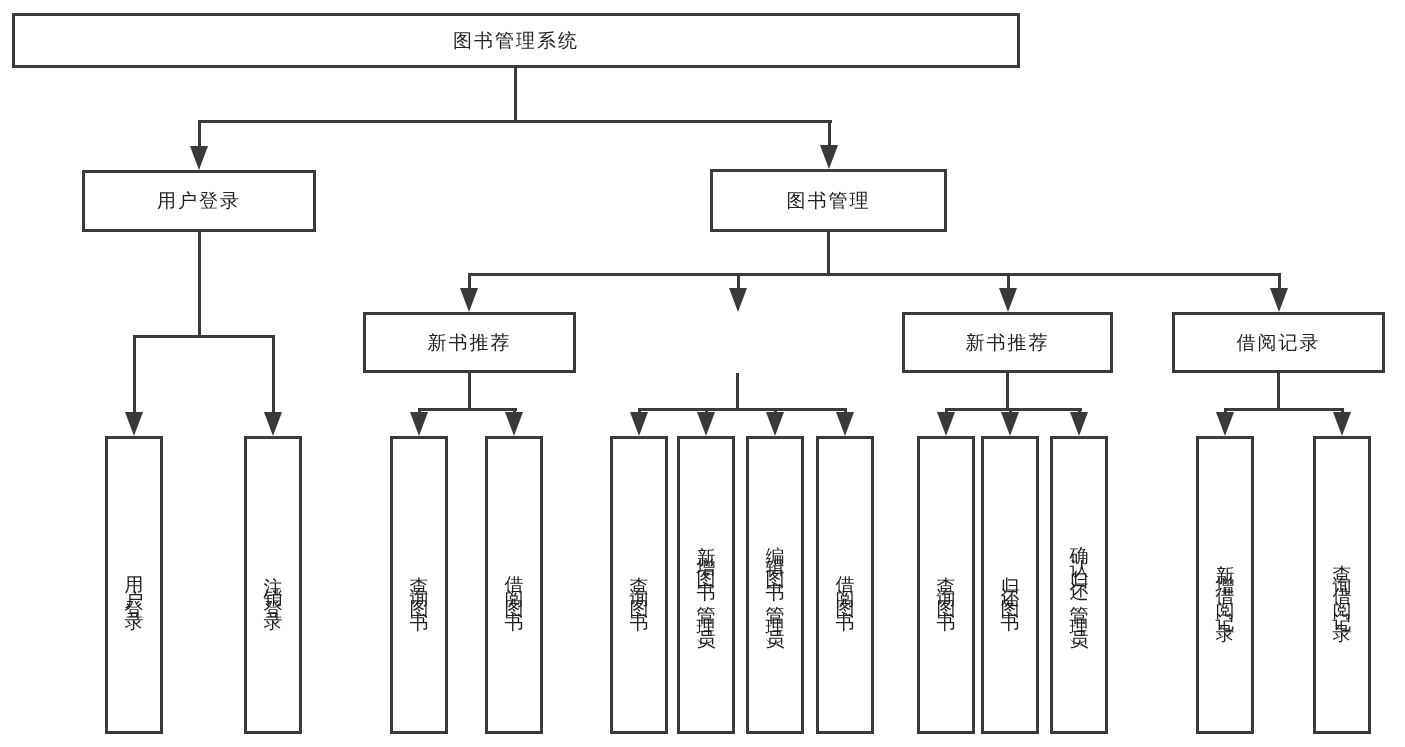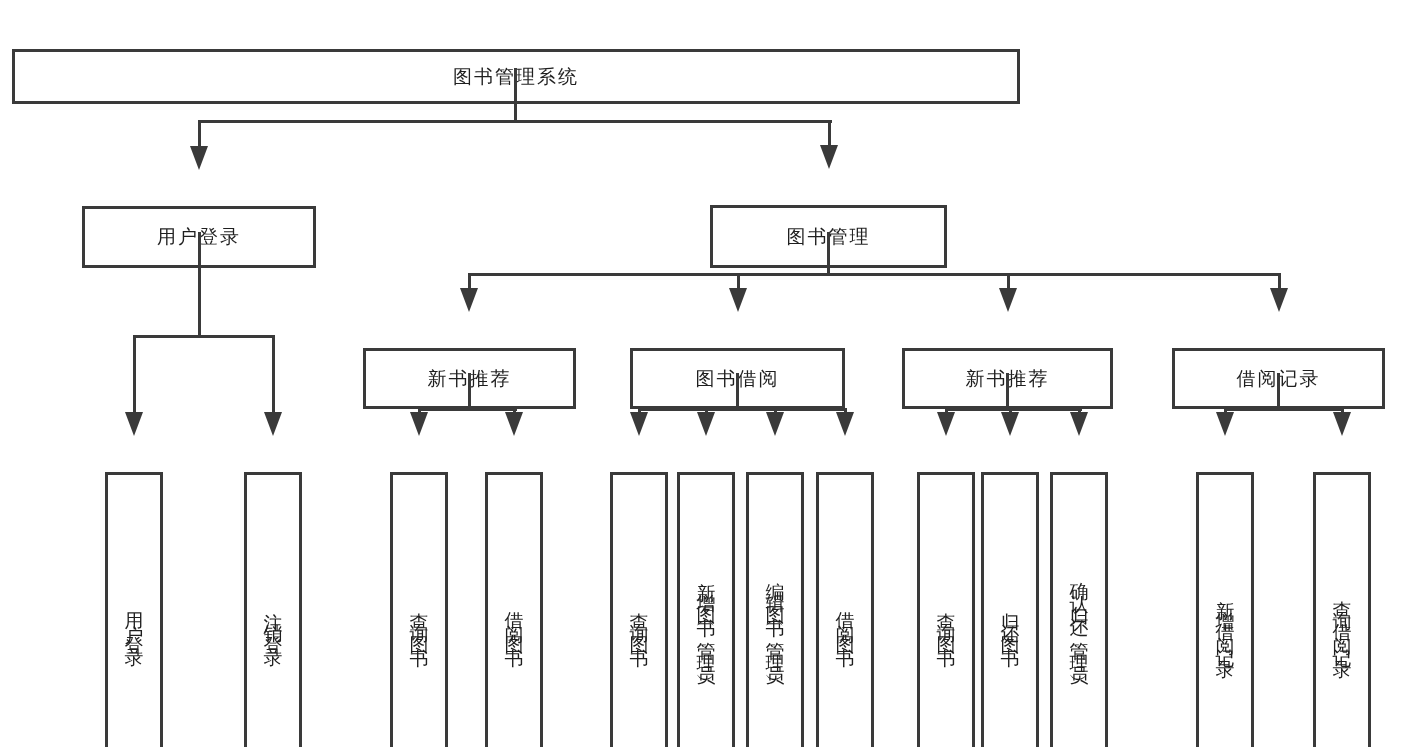--- a/index.html
+++ b/index.html
@@ -4,21 +4,21 @@
 <style>
   html,body{margin:0;padding:0;background:#ffffff;}
   .canvas{
     position:relative;width:1405px;height:747px;background:#ffffff;
     font-family:"Liberation Sans","DejaVu Sans",sans-serif;
     color:#1f1f1f;overflow:hidden;
   }
   .box{
     position:absolute;box-sizing:border-box;background:#ffffff;
     border:3px solid #3a3a3a;display:flex;align-items:center;justify-content:center;
-    font-size:19px;letter-spacing:2px;white-space:nowrap;margin-top:36px;
+    font-size:19px;letter-spacing:2px;white-space:nowrap;
   }
   .vbox{
     writing-mode:vertical-rl;text-orientation:mixed;
     top:436px;width:58px;height:298px;
     font-size:19px;letter-spacing:12px;white-space:normal;
   }
   .hline,.vline{position:absolute;background:#3a3a3a;}
   .hline{height:3px;}
   .vline{width:3px;}
   .arrowhead{
@@ -37,21 +37,20 @@
 <div class="canvas">
 
   <div class="box" style="left:12px;top:13px;width:1008px;height:55px;">图书管理系统</div>
 
   <div class="box" style="left:82px;top:170px;width:234px;height:62px;">用户登录</div>
 
   <div class="box" style="left:363px;top:312px;width:213px;height:61px;">新书推荐</div>
 
   <div class="box" style="left:710px;top:169px;width:237px;height:63px;">图书管理</div>
 
-  <div class="box" style="left:630px;top:312px;width:215px;height:61px;">图书借阅</div>
 
   <div class="box" style="left:902px;top:312px;width:211px;height:61px;">新书推荐</div>
 
   <div class="box" style="left:1172px;top:312px;width:213px;height:61px;">借阅记录</div>
 
   <div class="box vbox" style="left:105px;">用户登录</div>
   <div class="box vbox" style="left:244px;">注销登录</div>
 
   <div class="box vbox" style="left:390px;">查询图书</div>
   <div class="box vbox" style="left:485px;">借阅图书</div>

